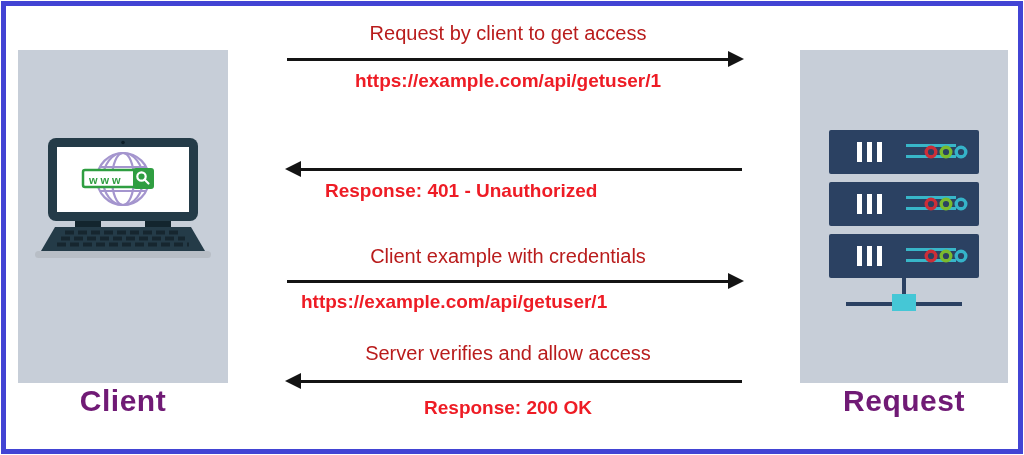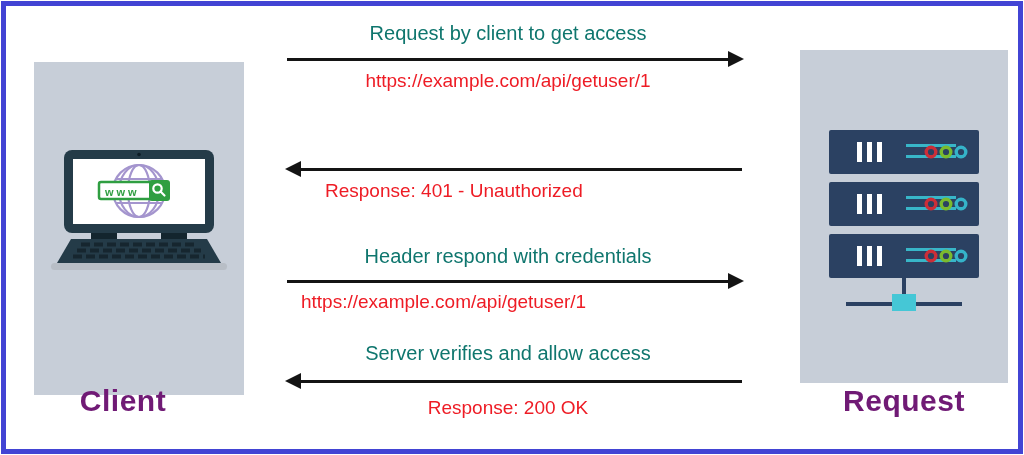--- a/index.html
+++ b/index.html
@@ -5,35 +5,35 @@
   html,body { margin:0; padding:0; background:#fff; }
   .stage {
     position:relative; width:1024px; height:455px; background:#ffffff;
     font-family:"Liberation Sans", sans-serif; overflow:hidden;
   }
   .frame {
     position:absolute; left:1px; top:1px; right:1px; bottom:1px;
     border:5px solid #4244d4; pointer-events:none;
   }
   .panel { position:absolute; top:50px; height:333px; background:#c7ced8; }
-  .panel.client { left:34px;  width:210px;margin-top:12px; }
+  .panel.client { left:18px;  width:210px; }
   .panel.server { left:800px; width:208px; }
   .entity-label {
     position:absolute; top:384px; text-align:center;
     font-size:30px; font-weight:bold; color:#701a75; letter-spacing:0.5px;
   }
   .entity-label.client { left:18px;  width:210px; }
   .entity-label.server { left:800px; width:208px; }
 
   .msg-label {
     position:absolute; left:230px; width:556px; text-align:center;
-    font-size:20px; color:#0f766e;
+    font-size:20px; color:#b91c1c;
   }
   .detail {
-    position:absolute; font-weight:normal; color:#ee1c25; white-space:nowrap;
+    position:absolute; font-weight:bold; color:#ee1c25; white-space:nowrap;
     font-size:19px;
   }
   .detail.centered { left:230px; width:556px; text-align:center; }
 
   .arrow { position:absolute; height:3px; background:#141414; width:442px; }
   .arrow.right::after {
     content:""; position:absolute; right:-15px; top:-7px;
     border-left:16px solid #141414;
     border-top:8.5px solid transparent; border-bottom:8.5px solid transparent;
   }
@@ -155,20 +155,20 @@
   <div class="entity-label client">Client</div>
   <div class="entity-label server">Request</div>
 
   <div class="msg-label" style="top:22px;">Request by client to get access</div>
   <div class="arrow right" style="left:287px; top:58px;"></div>
   <div class="detail centered" style="top:70px;">https://example.com/api/getuser/1</div>
 
   <div class="arrow left" style="left:300px; top:168px;"></div>
   <div class="detail" style="left:325px; top:180px;">Response: 401 - Unauthorized</div>
 
-  <div class="msg-label" style="top:245px;">Header respond with credentials</div>
+  <div class="msg-label" style="top:245px;">Client example with credentials</div>
   <div class="arrow right" style="left:287px; top:280px;"></div>
   <div class="detail" style="left:301px; top:291px;">https://example.com/api/getuser/1</div>
 
   <div class="msg-label" style="top:334px;margin-top:8px;">Server verifies and allow access</div>
   <div class="arrow left" style="left:300px; top:380px;"></div>
   <div class="detail centered" style="top:397px;">Response: 200 OK</div>
 </div>
 
 </body></html>

